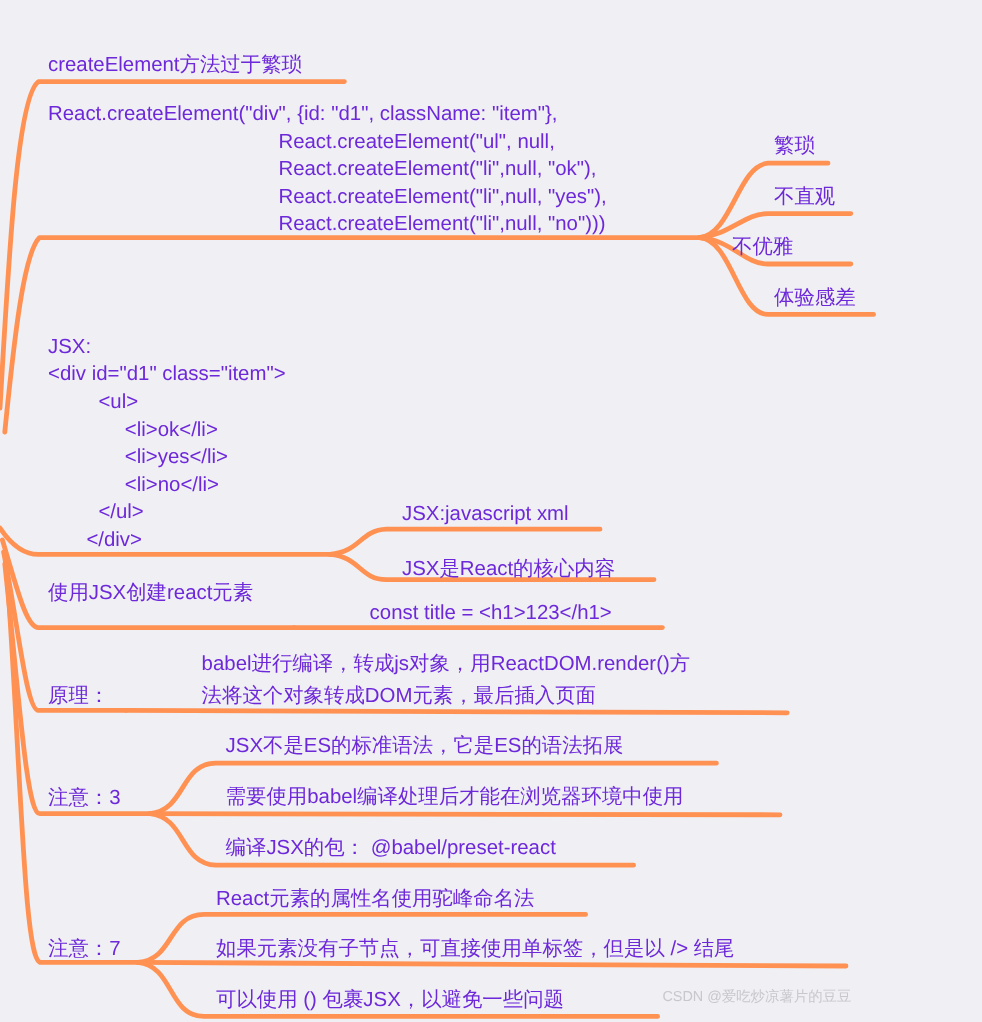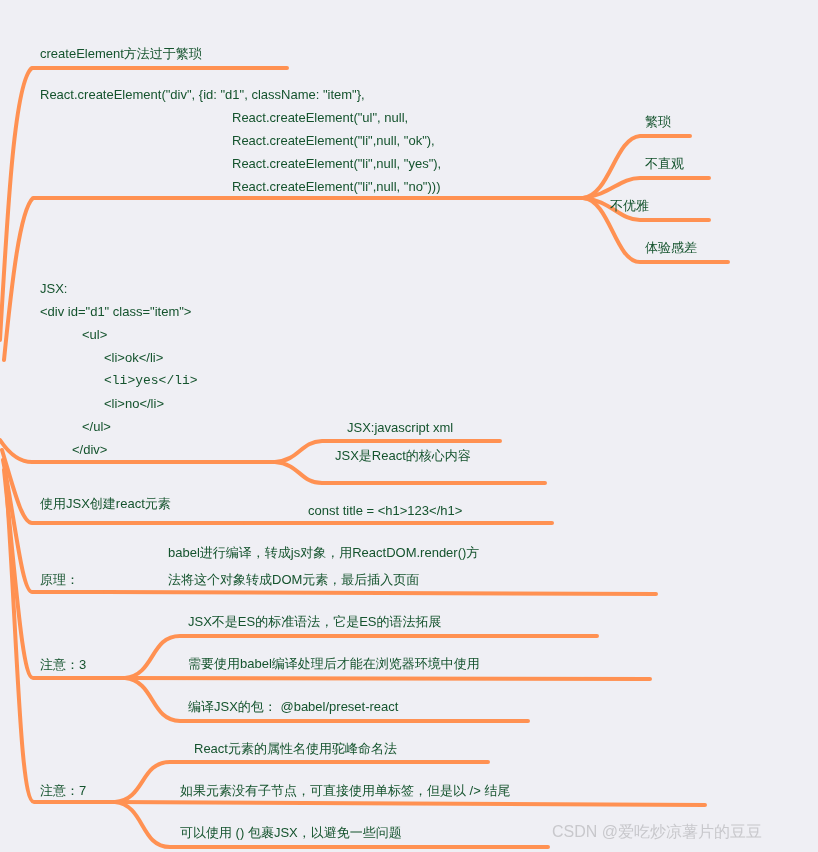--- a/index.html
+++ b/index.html
@@ -4,22 +4,22 @@
 <style>
   html, body { margin:0; padding:0; }
   body {
     width:818px; height:852px; overflow:hidden; position:relative;
     background:#efeff4;
     font-family:"Liberation Sans","DejaVu Sans",sans-serif;
     color:#555;
   }
   svg.lines { position:absolute; left:0; top:0; width:818px; height:852px; }
   svg.lines path { fill:none; stroke:#ff9152; stroke-width:4; stroke-linecap:round; stroke-linejoin:round; }
-  .t { position:absolute; font-size:13px; line-height:23px; white-space:pre; color:#14532d; }
-  .wm { position:absolute; font-size:16px; color:#c8c8cc; white-space:pre; }
+  .t { position:absolute; font-size:17px; line-height:23px; white-space:pre; color:#6d28d9; }
+  .wm { position:absolute; font-size:12px; color:#c8c8cc; white-space:pre; }
 </style>
 </head>
 <body>
 
 <svg class="lines" viewBox="0 0 818 852">
 
   <path d="M0 340 C 8 200, 15 80, 32 68 L 287 68"></path>
   <path d="M4 360 C 12 280, 20 210, 33 198 L 583 198"></path>
   <path d="M0 440 C 10 455, 20 462, 32 462 L 275 462"></path>
   <path d="M2 450 C 14 490, 22 523, 32 523 L 245 523"></path>
@@ -58,38 +58,38 @@
 
 <div class="t" style="left:645px;top:110px;">繁琐</div>
 <div class="t" style="left:645px;top:152px;">不直观</div>
 <div class="t" style="left:610px;top:194px;">不优雅</div>
 <div class="t" style="left:645px;top:236px;">体验感差</div>
 
 <div class="t" style="left:40px;top:277px;">JSX:</div>
 <div class="t" style="left:40px;top:300px;">&lt;div id="d1" class="item"&gt;</div>
 <div class="t" style="left:82px;top:323px;">&lt;ul&gt;</div>
 <div class="t" style="left:104px;top:346px;text-align:center;">&lt;li&gt;ok&lt;/li&gt;</div>
-<div class="t" style="left:104px;top:369px;font-family:Liberation Mono, monospace;">&lt;li&gt;yes&lt;/li&gt;</div>
+<div class="t" style="left:104px;top:369px;">&lt;li&gt;yes&lt;/li&gt;</div>
 <div class="t" style="left:104px;top:392px;">&lt;li&gt;no&lt;/li&gt;</div>
 <div class="t" style="left:82px;top:415px;">&lt;/ul&gt;</div>
 <div class="t" style="left:40px;top:438px;margin-left:32px;">&lt;/div&gt;</div>
 
-<div class="t" style="left:347px;top:416px;">JSX:javascript xml</div>
-<div class="t" style="left:335px;top:444px;">JSX是React的核心内容</div>
+<div class="t" style="left:335px;top:416px;">JSX:javascript xml</div>
+<div class="t" style="left:335px;top:462px;">JSX是React的核心内容</div>
 
-<div class="t" style="left:40px;top:492px;">使用JSX创建react元素</div>
+<div class="t" style="left:40px;top:482px;">使用JSX创建react元素</div>
 <div class="t" style="left:308px;top:499px;">const title = &lt;h1&gt;123&lt;/h1&gt;</div>
 
 <div class="t" style="left:40px;top:568px;">原理：</div>
 <div class="t" style="left:168px;top:541px;">babel进行编译，转成js对象，用ReactDOM.render()方</div>
 <div class="t" style="left:168px;top:568px;">法将这个对象转成DOM元素，最后插入页面</div>
 
 <div class="t" style="left:40px;top:653px;">注意：3</div>
 <div class="t" style="left:188px;top:610px;">JSX不是ES的标准语法，它是ES的语法拓展</div>
 <div class="t" style="left:188px;top:652px;">需要使用babel编译处理后才能在浏览器环境中使用</div>
 <div class="t" style="left:188px;top:695px;">编译JSX的包： @babel/preset-react</div>
 
 <div class="t" style="left:40px;top:779px;">注意：7</div>
-<div class="t" style="left:180px;top:737px;margin-left:14px;">React元素的属性名使用驼峰命名法</div>
+<div class="t" style="left:180px;top:737px;">React元素的属性名使用驼峰命名法</div>
 <div class="t" style="left:180px;top:779px;">如果元素没有子节点，可直接使用单标签，但是以 /&gt; 结尾</div>
 <div class="t" style="left:180px;top:821px;text-align:right;">可以使用 () 包裹JSX，以避免一些问题</div>
 
 <div class="wm" style="left:552px;top:822px;">CSDN @爱吃炒凉薯片的豆豆</div>
 
 </body></html>

